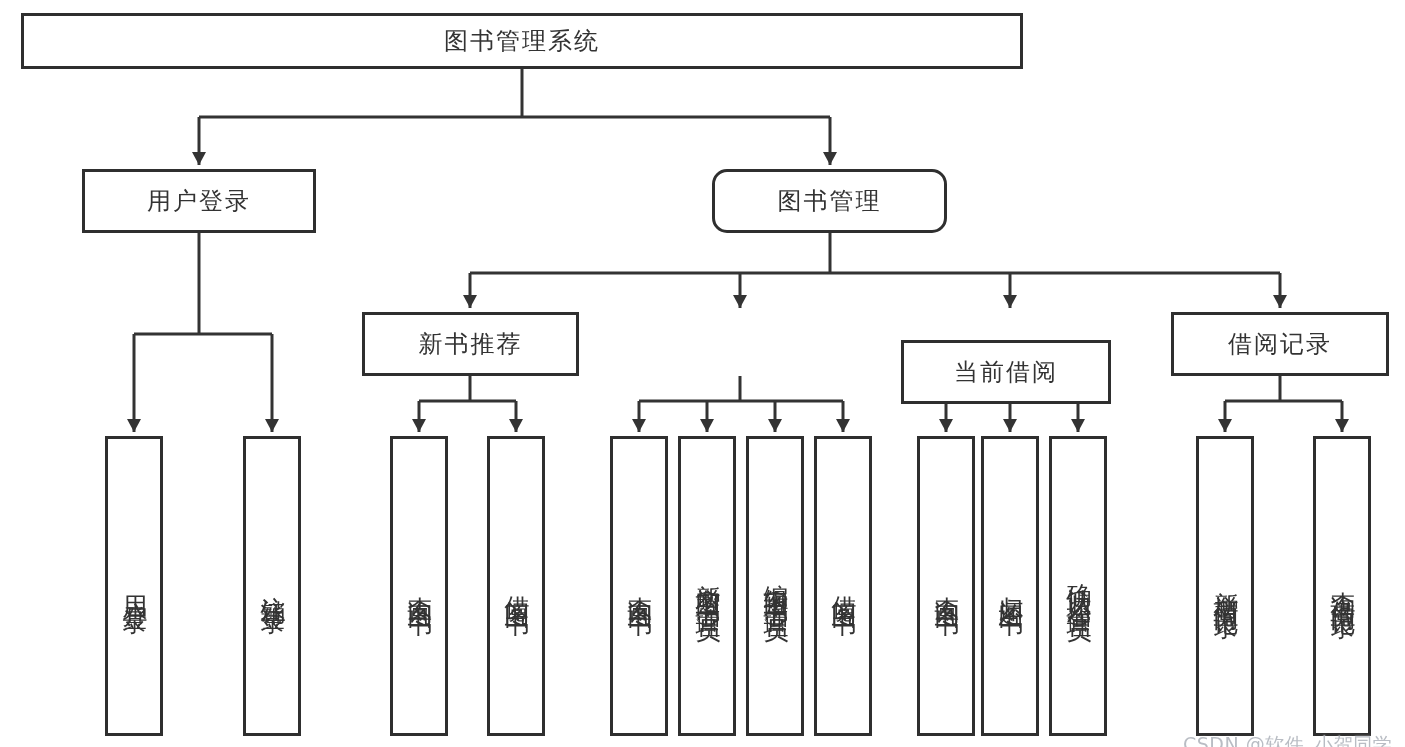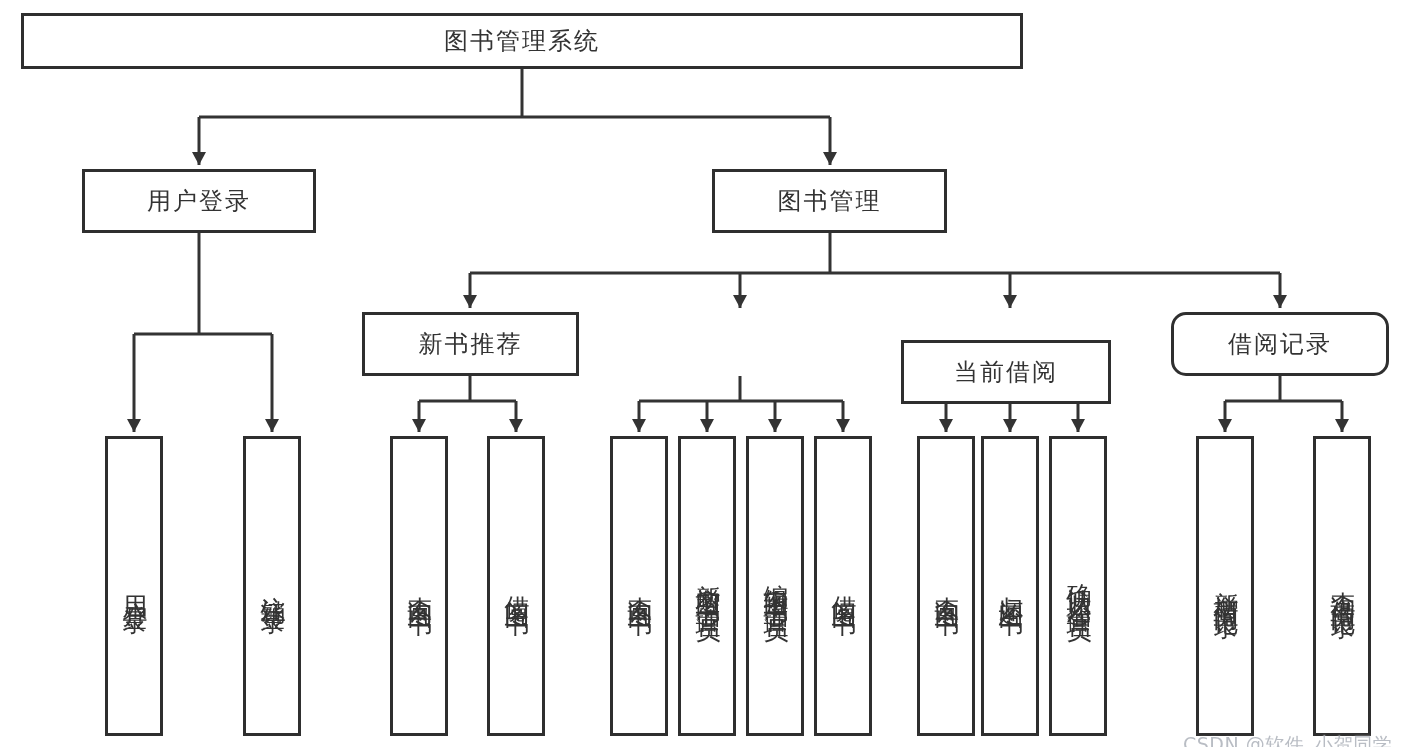--- a/index.html
+++ b/index.html
@@ -37,25 +37,25 @@
     writing-mode: vertical-rl;
     text-orientation: mixed;
     font-size: 25px;
     line-height: 1.15;
     letter-spacing: 5px;
     white-space: nowrap;
   }
   
   #n-root            { left: 21px;   top: 13px;  width: 1002px; height: 56px; }
   #n-user-login      { left: 82px;   top: 169px; width: 234px;  height: 64px; }
-  #n-book-management { left: 712px;  top: 169px; width: 235px;  height: 64px; }
+  #n-book-management { left: 712px;  top: 169px; width: 235px;  height: 64px; border-radius: 15px; }
   #n-new-book        { left: 362px;  top: 312px; width: 217px;  height: 64px; }
   #n-book-borrow     { left: 631px;  top: 312px; width: 218px;  height: 64px; }
   #n-current-borrow  { left: 901px;  top: 312px; width: 210px;  height: 64px; margin-top: 28px; }
-  #n-borrow-record   { left: 1171px; top: 312px; width: 218px;  height: 64px; border-radius: 15px; }
+  #n-borrow-record   { left: 1171px; top: 312px; width: 218px;  height: 64px; }
   .leaf { top: 436px; width: 58px; height: 300px; }
   #l-a1 { left: 105px; }  #l-a2 { left: 243px; }
   #l-b1 { left: 390px; }  #l-b2 { left: 487px; }
   #l-c1 { left: 610px; }  #l-c2 { left: 678px; }  #l-c3 { left: 746px; }  #l-c4 { left: 814px; }
   #l-d1 { left: 917px; }  #l-d2 { left: 981px; }  #l-d3 { left: 1049px; }
   #l-e1 { left: 1196px; } #l-e2 { left: 1313px; }
   #watermark {
     position: absolute;
     left: 1183px;
     top: 716px;

